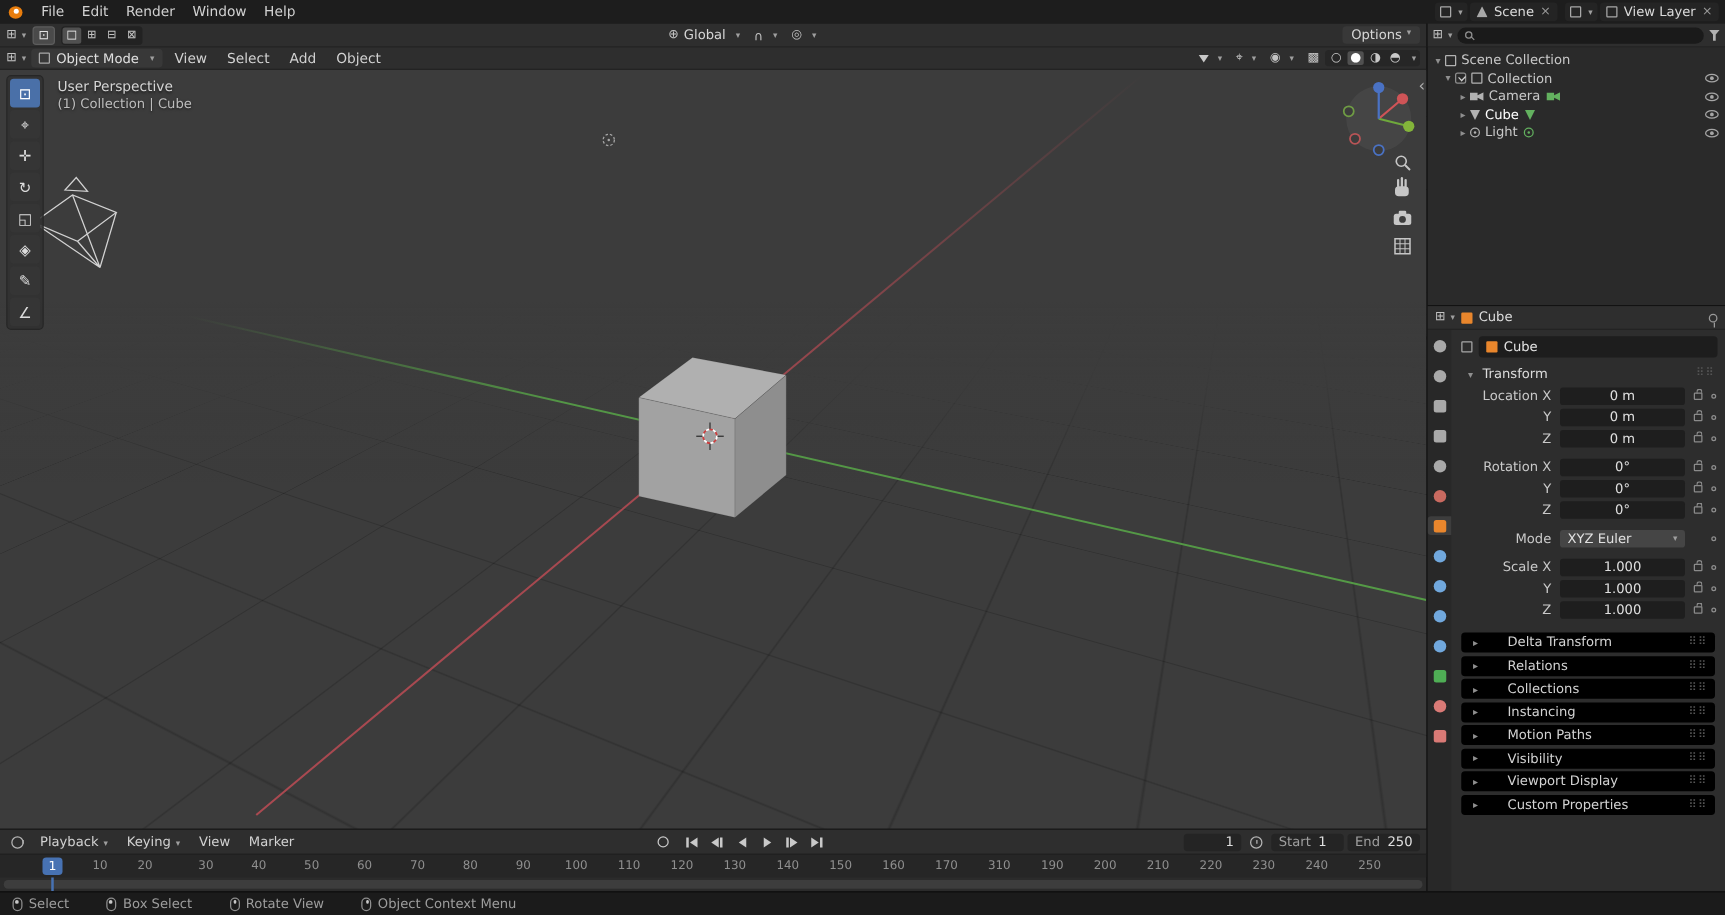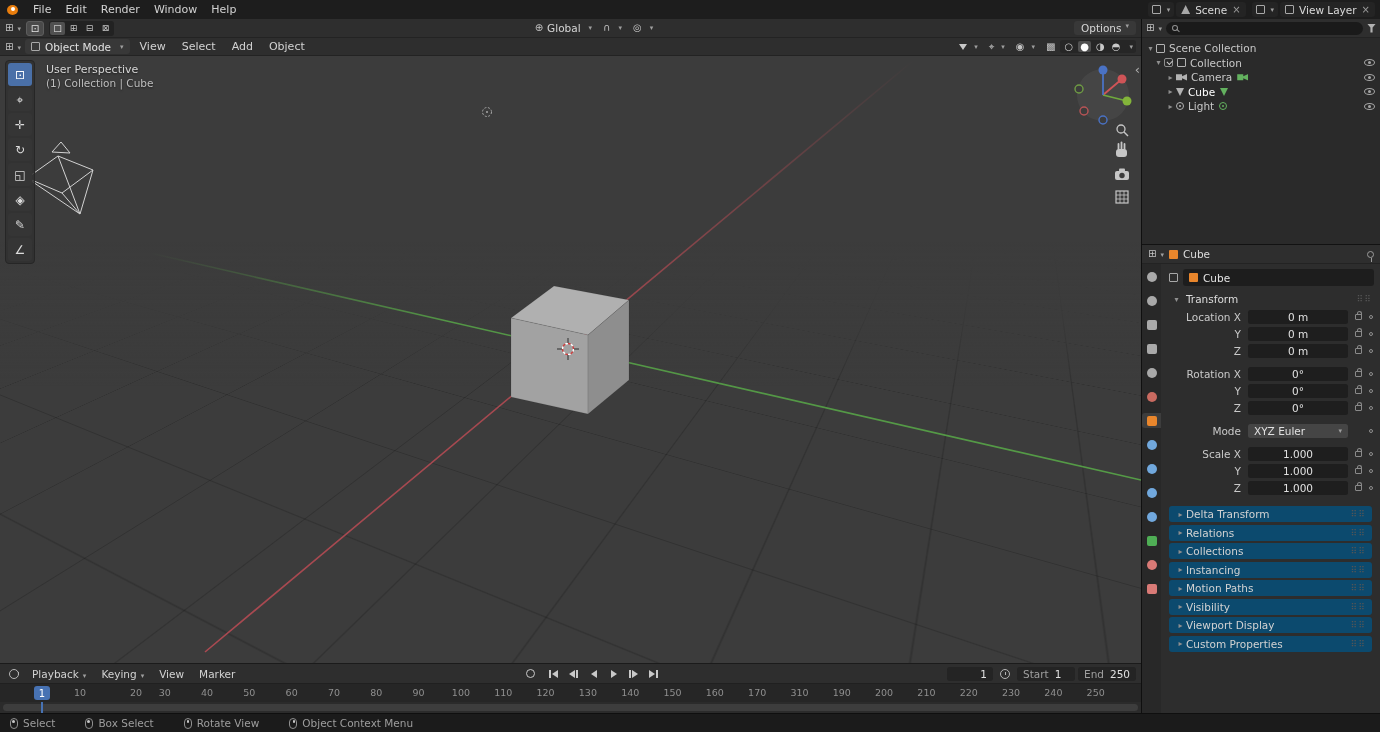--- a/index.html
+++ b/index.html
@@ -142,21 +142,21 @@
   .dragdots { color:#555555; font-size:9px; letter-spacing:1px; }
   .dragdots::after { content:"⠿⠿"; }
   .prow { display:flex; align-items:center; height:16px; margin:1px 0; }
   .plabel { width:72px; text-align:right; margin-right:7px; color:#c9c9c9; font-size:10.5px; white-space:nowrap; }
   .pfield { width:100px; height:14px; background:#1e1e1e; border-radius:2.5px; display:flex; align-items:center; justify-content:center; color:#e0e0e0; font-size:10.5px; }
   .pfield.select { background:#454545; justify-content:space-between; padding:0 6px; }
   .lock { width:7px; height:6px; border:1px solid #8a8a8a; border-radius:1px; position:relative; margin-left:7px; flex:none; }
   .lock::before { content:''; position:absolute; top:-4px; left:1px; width:3px; height:3px; border:1px solid #8a8a8a; border-bottom:none; border-radius:3px 3px 0 0; }
   .adot { width:4px; height:4px; border:1px solid #8f8f8f; border-radius:50%; margin-left:7px; flex:none; }
   .pgap { height:5px; }
-  .cpanel { height:16px; margin:0 2px 2.5px 0; background:#0c4a6e; border-radius:3px; display:flex; align-items:center; padding:0 6px; gap:0; color:#d2d2d2; font-size:10.5px; }
+  .cpanel { height:16px; margin:0 2px 2.5px 0; background:#000000; border-radius:3px; display:flex; align-items:center; padding:0 6px; gap:20px; color:#d2d2d2; font-size:10.5px; }
 
   
   #statusbar { position:absolute; left:0; top:713px; width:1380px; height:19px; background:#1b1b1b; border-top:1px solid #0f0f0f; display:flex; align-items:center; padding:0 10px; gap:30px; }
   .hint { display:flex; align-items:center; color:#9d9d9d; font-size:10.5px; white-space:nowrap; }
   .mouse { width:8px; height:11px; border:1px solid #8f8f8f; border-radius:4px; position:relative; display:inline-block; margin-right:5px; flex:none; }
   .mouse::before { content:''; position:absolute; top:1px; width:2.5px; height:3.5px; border-radius:2px; background:#c8c8c8; }
   .s-left::before { left:1px; }
   .s-middle::before { left:2.2px; }
   .s-right::before { right:1px; }
   .stats { margin-left:auto; color:#9d9d9d; font-size:10.5px; white-space:nowrap; }
@@ -418,21 +418,21 @@
           <span class="numfield" style="width:58px;">
             <span class="fl">End</span>
             <span>250</span>
           </span>
         </div>
         <div class="tl-ruler">
           <span class="playhead" style="left: 34px;">
               <span>1</span>
             </span>
         <span class="tick" style="left: 80.0853px;">10</span>
-            <span class="tick" style="left: 136px;">20</span>
+            <span class="tick" style="left: 116px;">20</span>
             <span class="tick" style="left: 164.719px;">30</span>
             <span class="tick" style="left: 207.036px;">40</span>
             <span class="tick" style="left: 249.353px;">50</span>
             <span class="tick" style="left: 291.67px;">60</span>
             <span class="tick" style="left: 333.987px;">70</span>
             <span class="tick" style="left: 376.304px;">80</span>
             <span class="tick" style="left: 418.621px;">90</span>
             <span class="tick" style="left: 460.938px;">100</span>
             <span class="tick" style="left: 503.255px;">110</span>
             <span class="tick" style="left: 545.572px;">120</span>

